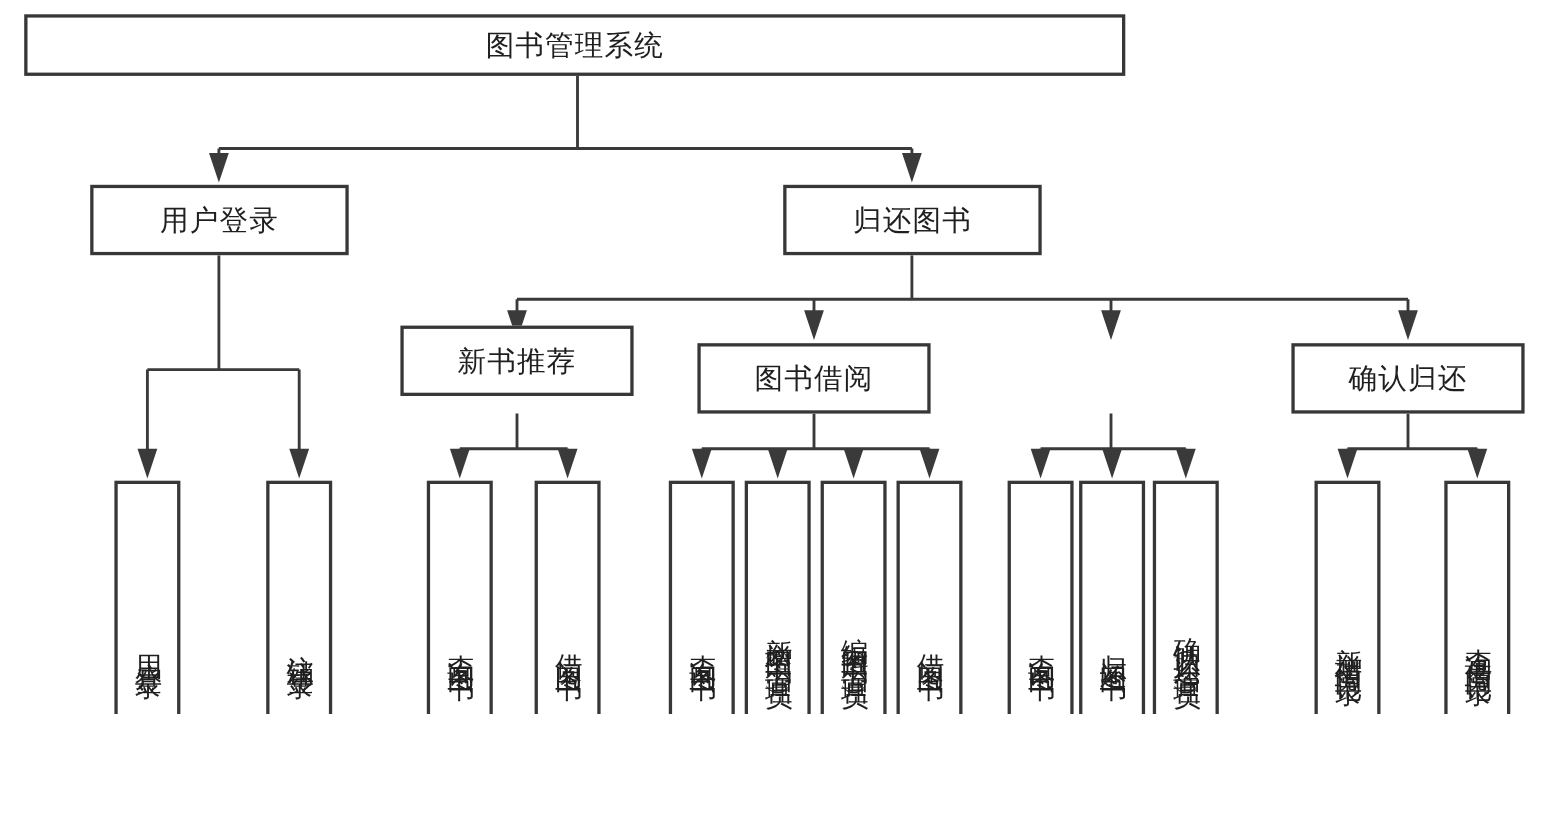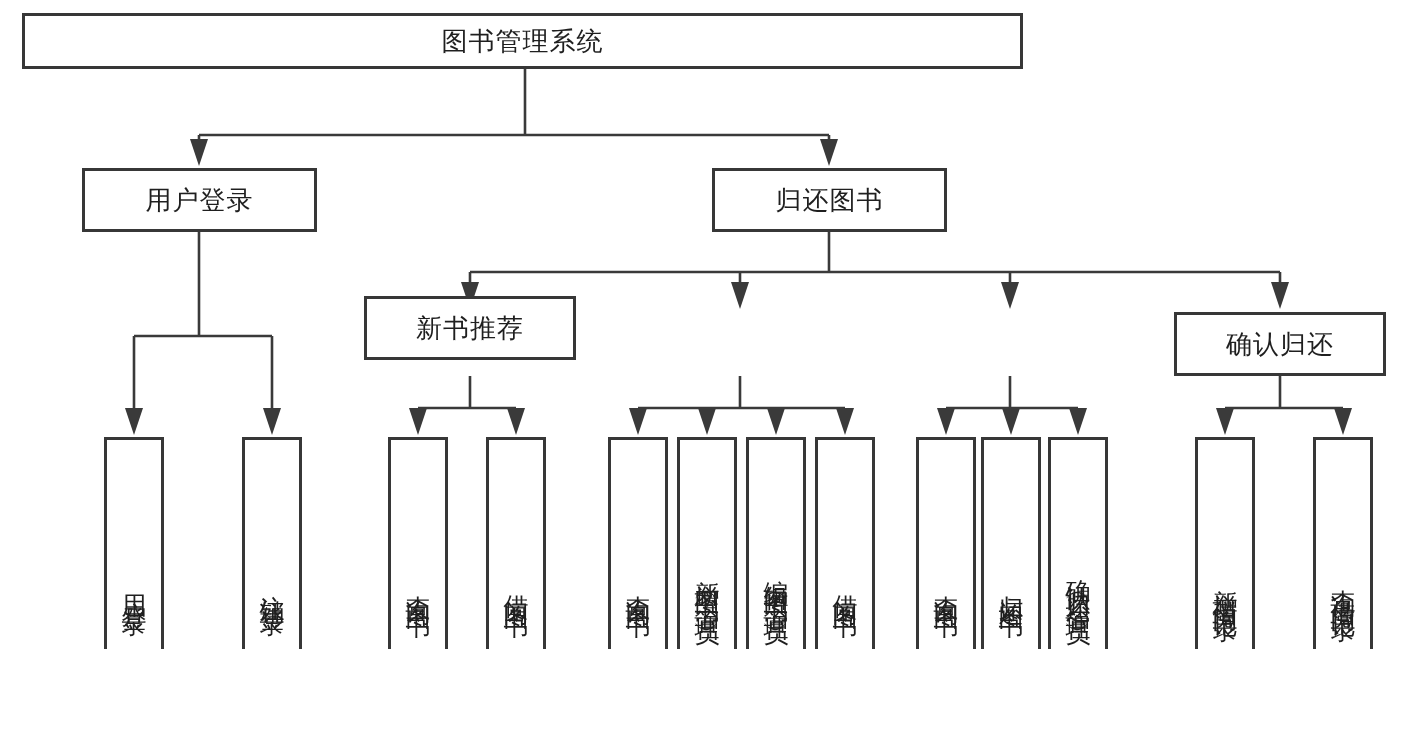--- a/index.html
+++ b/index.html
@@ -76,20 +76,23 @@
   <div class="node hnode" style="left:82px;top:168px;width:235px;height:64px">
     <span>用户登录</span>
   </div>
   <div class="node hnode" style="left:712px;top:168px;width:235px;height:64px">
     <span>归还图书</span>
   </div>
 
   <div class="node hnode" style="left:364px;top:296px;width:212px;height:64px">
     <span>新书推荐</span>
   </div>
+  <div class="node hnode" style="left:634px;top:312px;width:212px;height:64px">
+    <span>图书借阅</span>
+  </div>
   <div class="node hnode" style="left:1174px;top:312px;width:212px;height:64px">
     <span>确认归还</span>
   </div>
 
   <div class="node vnode" style="left:104px;top:437px;width:60px;height:300px">
     <span class="vtext">用户登录</span>
   </div>
   <div class="node vnode" style="left:242px;top:437px;width:60px;height:300px">
     <span class="vtext">注销登录</span>
   </div>

